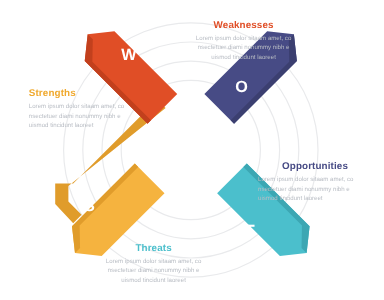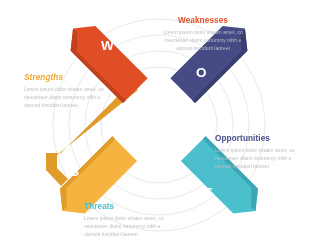--- a/index.html
+++ b/index.html
@@ -18,24 +18,24 @@
     line-height:1;
   }
   .tblock .body{
     font-size:5.1px;line-height:1.62;color:#b9bdc4;margin:0;font-weight:normal;
   }
   .tblock .body span{display:block;white-space:nowrap;}
 
   #t-weaknesses{left:160px;top:17px;width:86px;text-align:center;}
   #t-weaknesses .ttl{color:#E04E26;}
   #t-strengths{left:24px;top:74px;width:86px;text-align:left;}
-  #t-strengths .ttl{color:#F0A92E;font-style:italic;}
+  #t-strengths .ttl{color:#F0A92E;}
   #t-opportunities{left:215px;top:135px;width:92px;text-align:left;}
-  #t-opportunities .ttl{color:#474B85;}
-  #t-threats{left:84px;top:203px;width:88px;text-align:left;}
+  #t-opportunities .ttl{color:#474B85;margin-left:20px;}
+  #t-threats{left:84px;top:203px;width:88px;text-align:center;}
   #t-threats .ttl{color:#4BBFCC;}
 
   
   .letter{
     position:absolute;color:#ffffff;font-weight:bold;font-size:13.5px;
     line-height:1;letter-spacing:0;
     font-family:"Liberation Sans","DejaVu Sans",sans-serif;
   }
   #L-W{left:101px;top:39px;}
   #L-O{left:196px;top:66px;}

